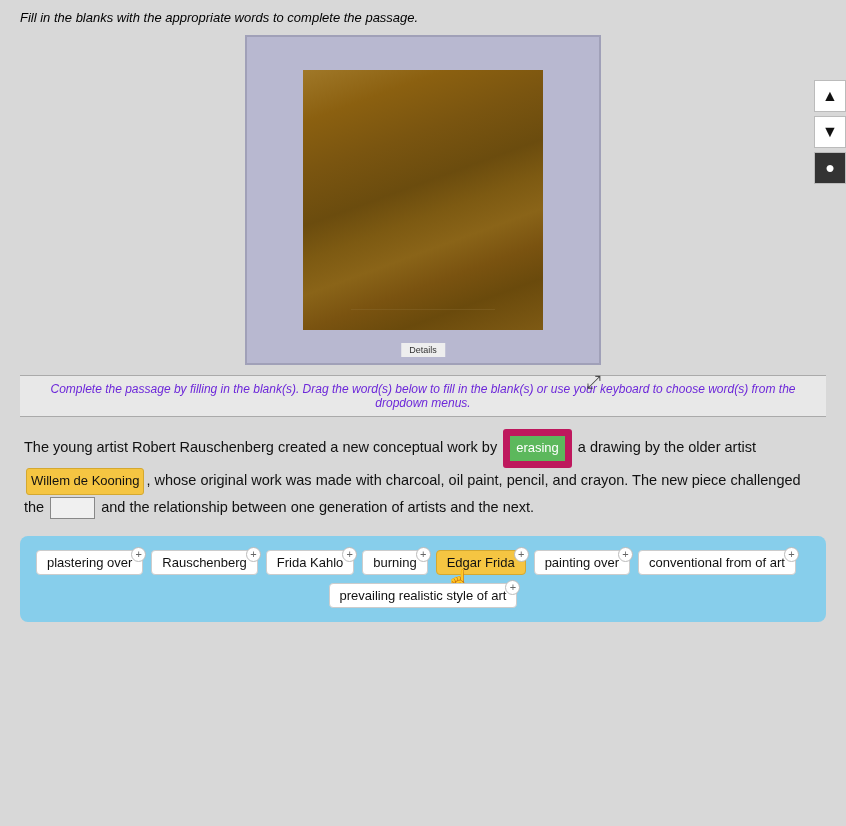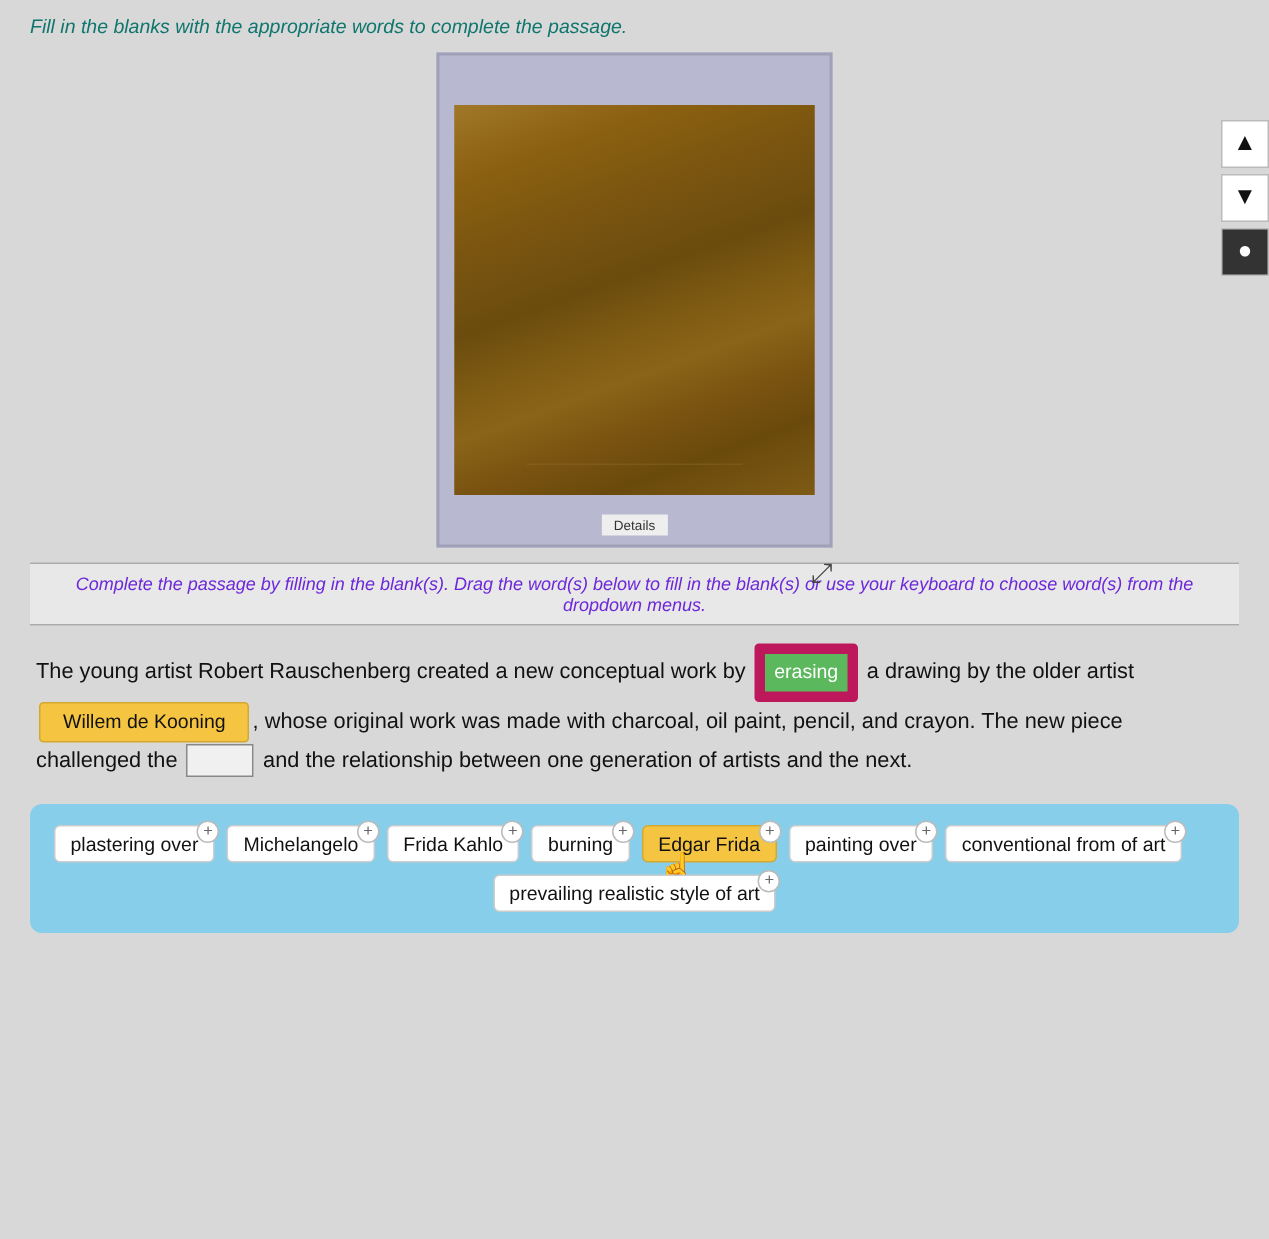--- a/index.html
+++ b/index.html
@@ -17,37 +17,37 @@
     .main-container {
       background: #d8d8d8;
       width: 100%;
       min-height: 826px;
       padding: 10px 20px 20px 20px;
       position: relative;
     }
 
     .instruction-text {
       font-size: 13px;
-      color: #0f766e;
+      color: #000000;
       margin-bottom: 10px;
       font-style: italic;
     }
 
     .image-container {
       display: flex;
       justify-content: center;
       margin-bottom: 8px;
       position: relative;
     }
 
     .artwork-frame {
       background: #b8b8d0;
       border: 2px solid #a0a0b8;
       padding: 4px;
-      width: 264px;
+      width: 356px;
       height: 330px;
       display: flex;
       align-items: center;
       justify-content: center;
       position: relative;
     }
 
     .artwork-inner {
       background: linear-gradient(135deg, #8B6914 0%, #a07820 20%, #7a5a10 40%, #6b4e0e 60%, #8a6518 80%, #9a7020 100%);
       width: 240px;
@@ -116,21 +116,21 @@
       font-size: 13px;
       vertical-align: middle;
       margin: 0 2px;
     }
 
     .filled-answer-yellow {
       display: inline-block;
       background: #f5c542;
       color: #111;
       border: 1px solid #d4a830;
-      padding: 1px 15px;
+      padding: 1px 4px;
       border-radius: 3px;
       font-size: 13px;
       vertical-align: middle;
       margin: 0 2px;
     }
 
     .word-bank {
       background: #87CEEB;
       border-radius: 8px;
       padding: 14px 16px;
@@ -225,21 +225,21 @@
   <div class="directions-bar">
     <span>Complete the passage by filling in the blank(s). Drag the word(s) below to fill in the blank(s) or use your keyboard to choose word(s) from the dropdown menus.</span>
   </div>
 
   <div class="passage-text">
     <span>The young artist Robert Rauschenberg created a new conceptual work by </span><span class="filled-answer">erasing</span><span> a drawing by the older artist </span><span class="filled-answer-yellow">Willem de Kooning</span><span>, whose original work was made with charcoal, oil paint, pencil, and crayon. The new piece challenged the </span><span class="blank-box">&nbsp;</span><span> and the relationship between one generation of artists and the next.</span>
   </div>
 
   <div class="word-bank">
     <div class="word-chip">plastering over</div>
-    <div class="word-chip">Michelangelo</div>
+    <div class="word-chip">Rauschenberg</div>
     <div class="word-chip">Frida Kahlo</div>
     <div class="word-chip">burning</div>
     <div class="word-chip word-chip-highlighted" style="position:relative;">
       <span>Edgar Frida</span>
       
       <span style="position:absolute;bottom:-18px;left:10px;font-size:20px;color:#333;pointer-events:none;">☝</span>
     </div>
     <div class="word-chip">painting over</div>
     <div class="word-chip">conventional from of art</div>
     <div style="display:flex;justify-content:center;width:100%;">

